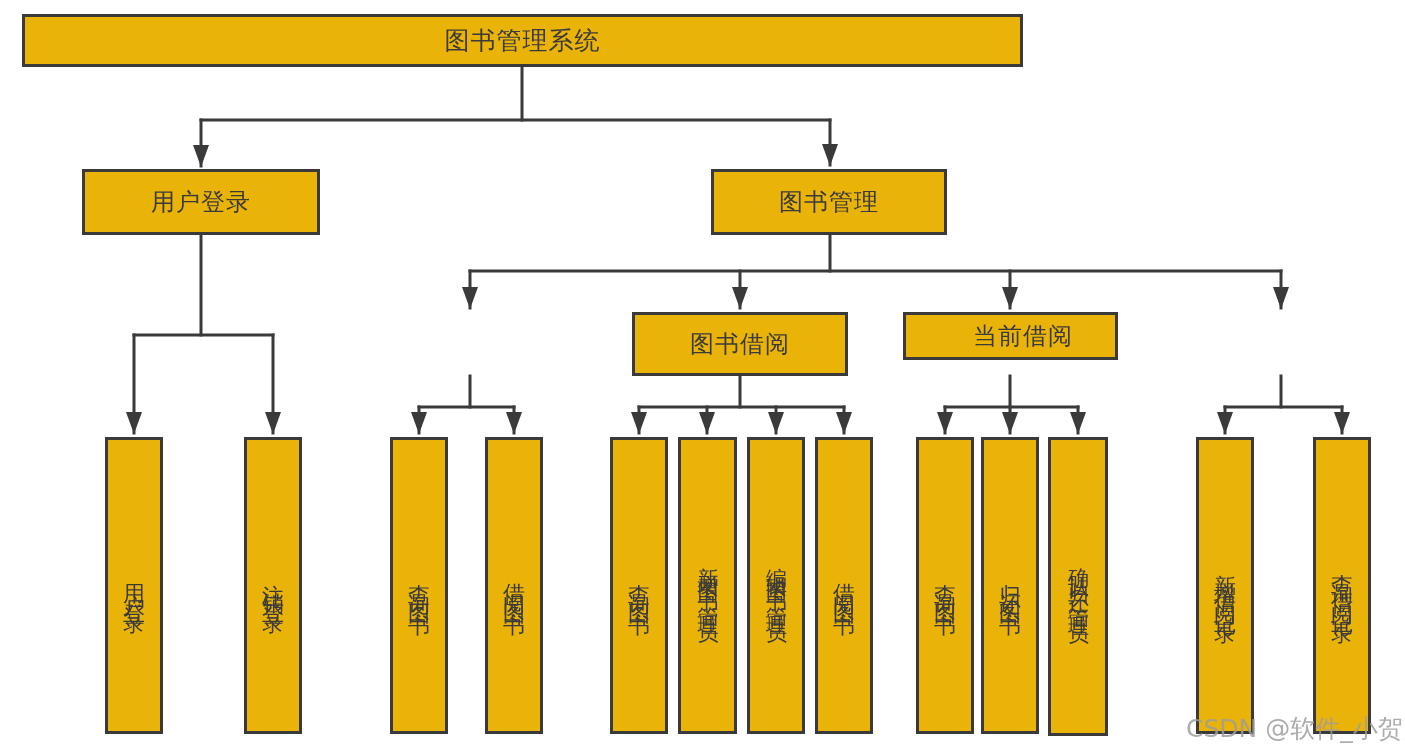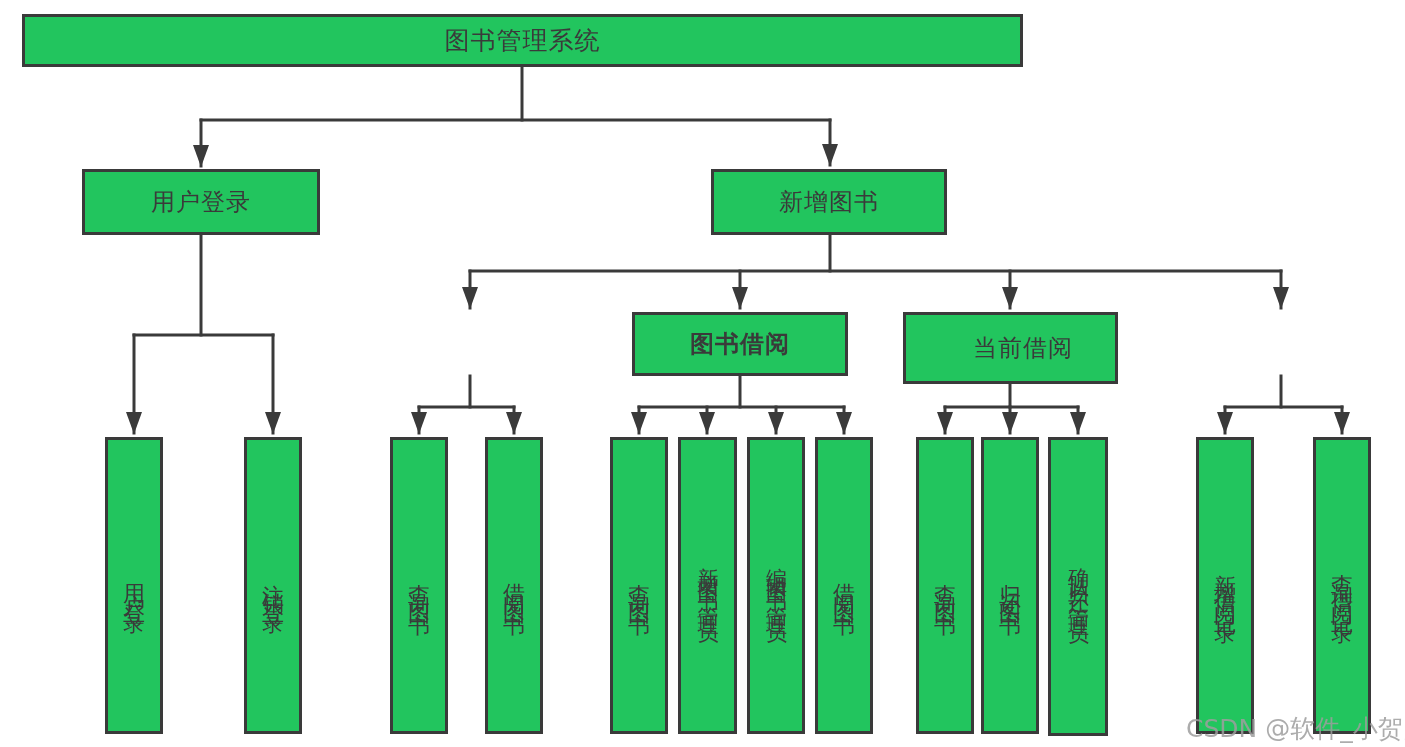--- a/index.html
+++ b/index.html
@@ -18,21 +18,21 @@
   #connectors {
     position: absolute;
     left: 0;
     top: 0;
     z-index: 1;
   }
   .node {
     position: absolute;
     box-sizing: border-box;
     border: 3px solid #3a3a3a;
-    background: #22c55e;
+    background: #eab308;
     display: flex;
     align-items: center;
     justify-content: center;
     color: #3a3a3a;
     z-index: 2;
   }
   .hnode {
     font-size: 24px;
     letter-spacing: 1px;
   }
@@ -125,24 +125,24 @@
       <path d="M1281,376 V407"></path>
       <path d="M1225,407 H1342"></path>
       <line x1="1225" y1="407" x2="1225" y2="433" marker-end="url(#arrow)"></line>
       <line x1="1342" y1="407" x2="1342" y2="433" marker-end="url(#arrow)"></line>
     </g>
   </svg>
 
   <div class="node hnode root" style="left:22px; top:14px; width:1001px; height:53px;">图书管理系统</div>
 
   <div class="node hnode" style="left:82px; top:169px; width:238px; height:66px;">用户登录</div>
-  <div class="node hnode" style="left:711px; top:169px; width:236px; height:66px;">新增图书</div>
+  <div class="node hnode" style="left:711px; top:169px; width:236px; height:66px;">图书管理</div>
 
-  <div class="node hnode" style="left:632px; top:312px; width:216px; height:64px;font-weight:bold;">图书借阅</div>
-  <div class="node hnode" style="left:903px; top:312px; width:215px; height:72px;padding-left:25px;">当前借阅</div>
+  <div class="node hnode" style="left:632px; top:312px; width:216px; height:64px;">图书借阅</div>
+  <div class="node hnode" style="left:903px; top:312px; width:215px; height:48px;padding-left:25px;">当前借阅</div>
 
   <div class="node leaf" style="left:105px; top:437px; width:58px; height:297px;">用户登录</div>
   <div class="node leaf" style="left:244px; top:437px; width:58px; height:297px;">注销登录</div>
 
   <div class="node leaf" style="left:390px; top:437px; width:58px; height:297px;">查询图书</div>
   <div class="node leaf" style="left:485px; top:437px; width:58px; height:297px;">借阅图书</div>
 
   <div class="node leaf" style="left:610px; top:437px; width:58px; height:297px;">查询图书</div>
   <div class="node leaf leaf-long" style="left:678px; top:437px; width:59px; height:297px;">新增图书（管理员）</div>
   <div class="node leaf leaf-long" style="left:747px; top:437px; width:58px; height:297px;">编辑图书（管理员）</div>

